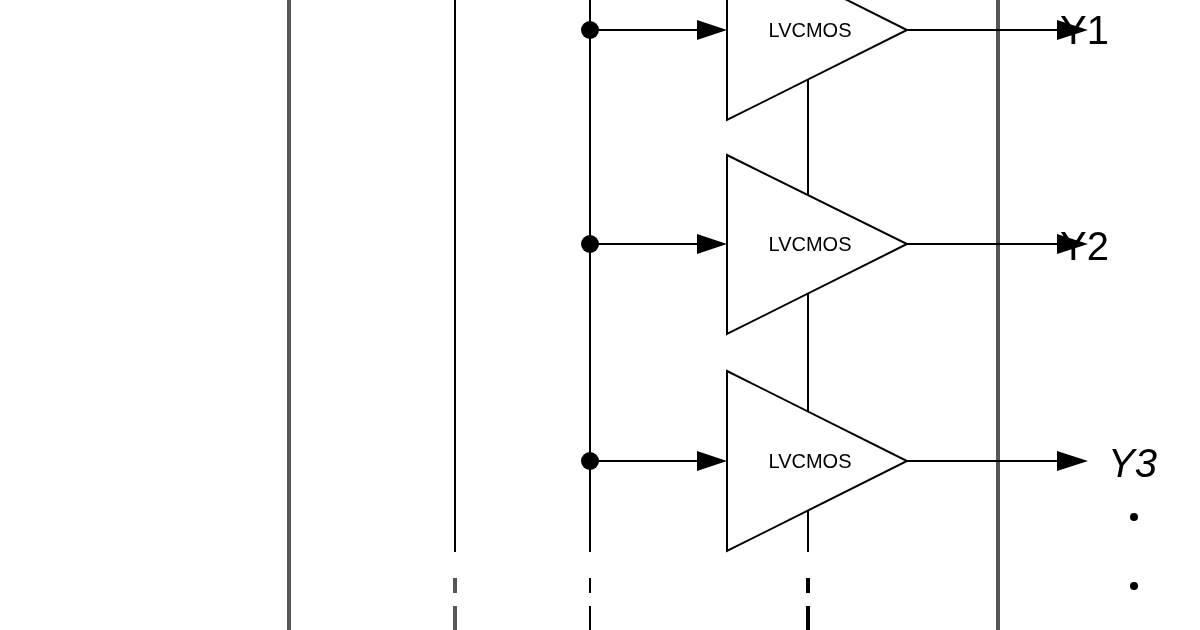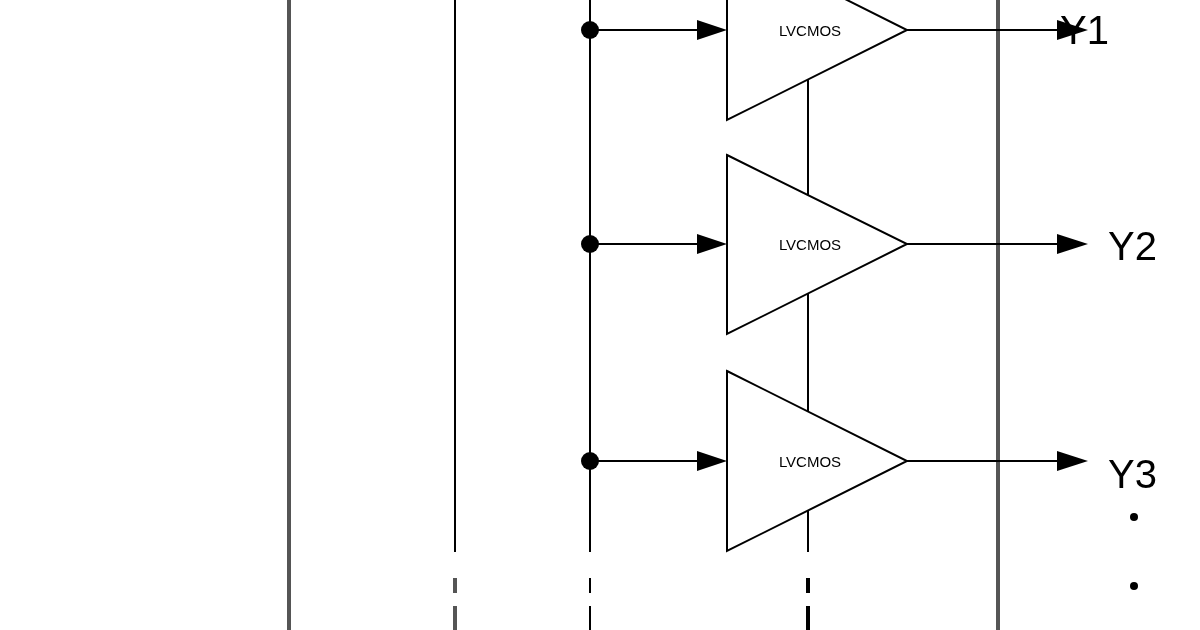--- a/index.html
+++ b/index.html
@@ -1,19 +1,19 @@
 <!DOCTYPE html>
 <html><head>
 <meta charset="utf-8">
 <style>
   html, body { margin:0; padding:0; background:#ffffff; }
   body { width:1200px; height:630px; overflow:hidden; position:relative; font-family:"Liberation Sans", sans-serif; }
   svg { position:absolute; left:0; top:0; }
   .lbl { position:absolute; color:#000; font-family:"Liberation Sans", sans-serif; }
-  .buf-lbl { font-size:15px; transform:translate(-50%,-50%); white-space:nowrap; }
+  .buf-lbl { font-size:20px; transform:translate(-50%,-50%); white-space:nowrap; }
   .out-lbl { font-size:40px; transform:translateY(-50%); }
 </style>
 </head>
 <body>
 
 <svg width="1200" height="630" viewBox="0 0 1200 630">
 
   <line x1="289" y1="0" x2="289" y2="630" stroke="#555" stroke-width="4"></line>
 
   <line x1="998" y1="0" x2="998" y2="630" stroke="#555" stroke-width="4"></line>
@@ -67,14 +67,14 @@
 
   <circle cx="1134" cy="517" r="4" fill="#000"></circle>
   <circle cx="1134" cy="586" r="4" fill="#000"></circle>
 </svg>
 
 <span class="lbl buf-lbl" style="left:810px; top:30px;">LVCMOS</span>
 <span class="lbl buf-lbl" style="left:810px; top:244px;">LVCMOS</span>
 <span class="lbl buf-lbl" style="left:810px; top:461px;">LVCMOS</span>
 
 <span class="lbl out-lbl" style="left:1060px; top:30px;">Y1</span>
-<span class="lbl out-lbl" style="left:1108px; top:246px;">Y2</span>
-<span class="lbl out-lbl" style="left:1108px; top:474px;">Y3</span>
+<span class="lbl out-lbl" style="left:1060px; top:246px;">Y2</span>
+<span class="lbl out-lbl" style="left:1108px; top:463px;font-style:italic;">Y3</span>
 
 </body></html>

